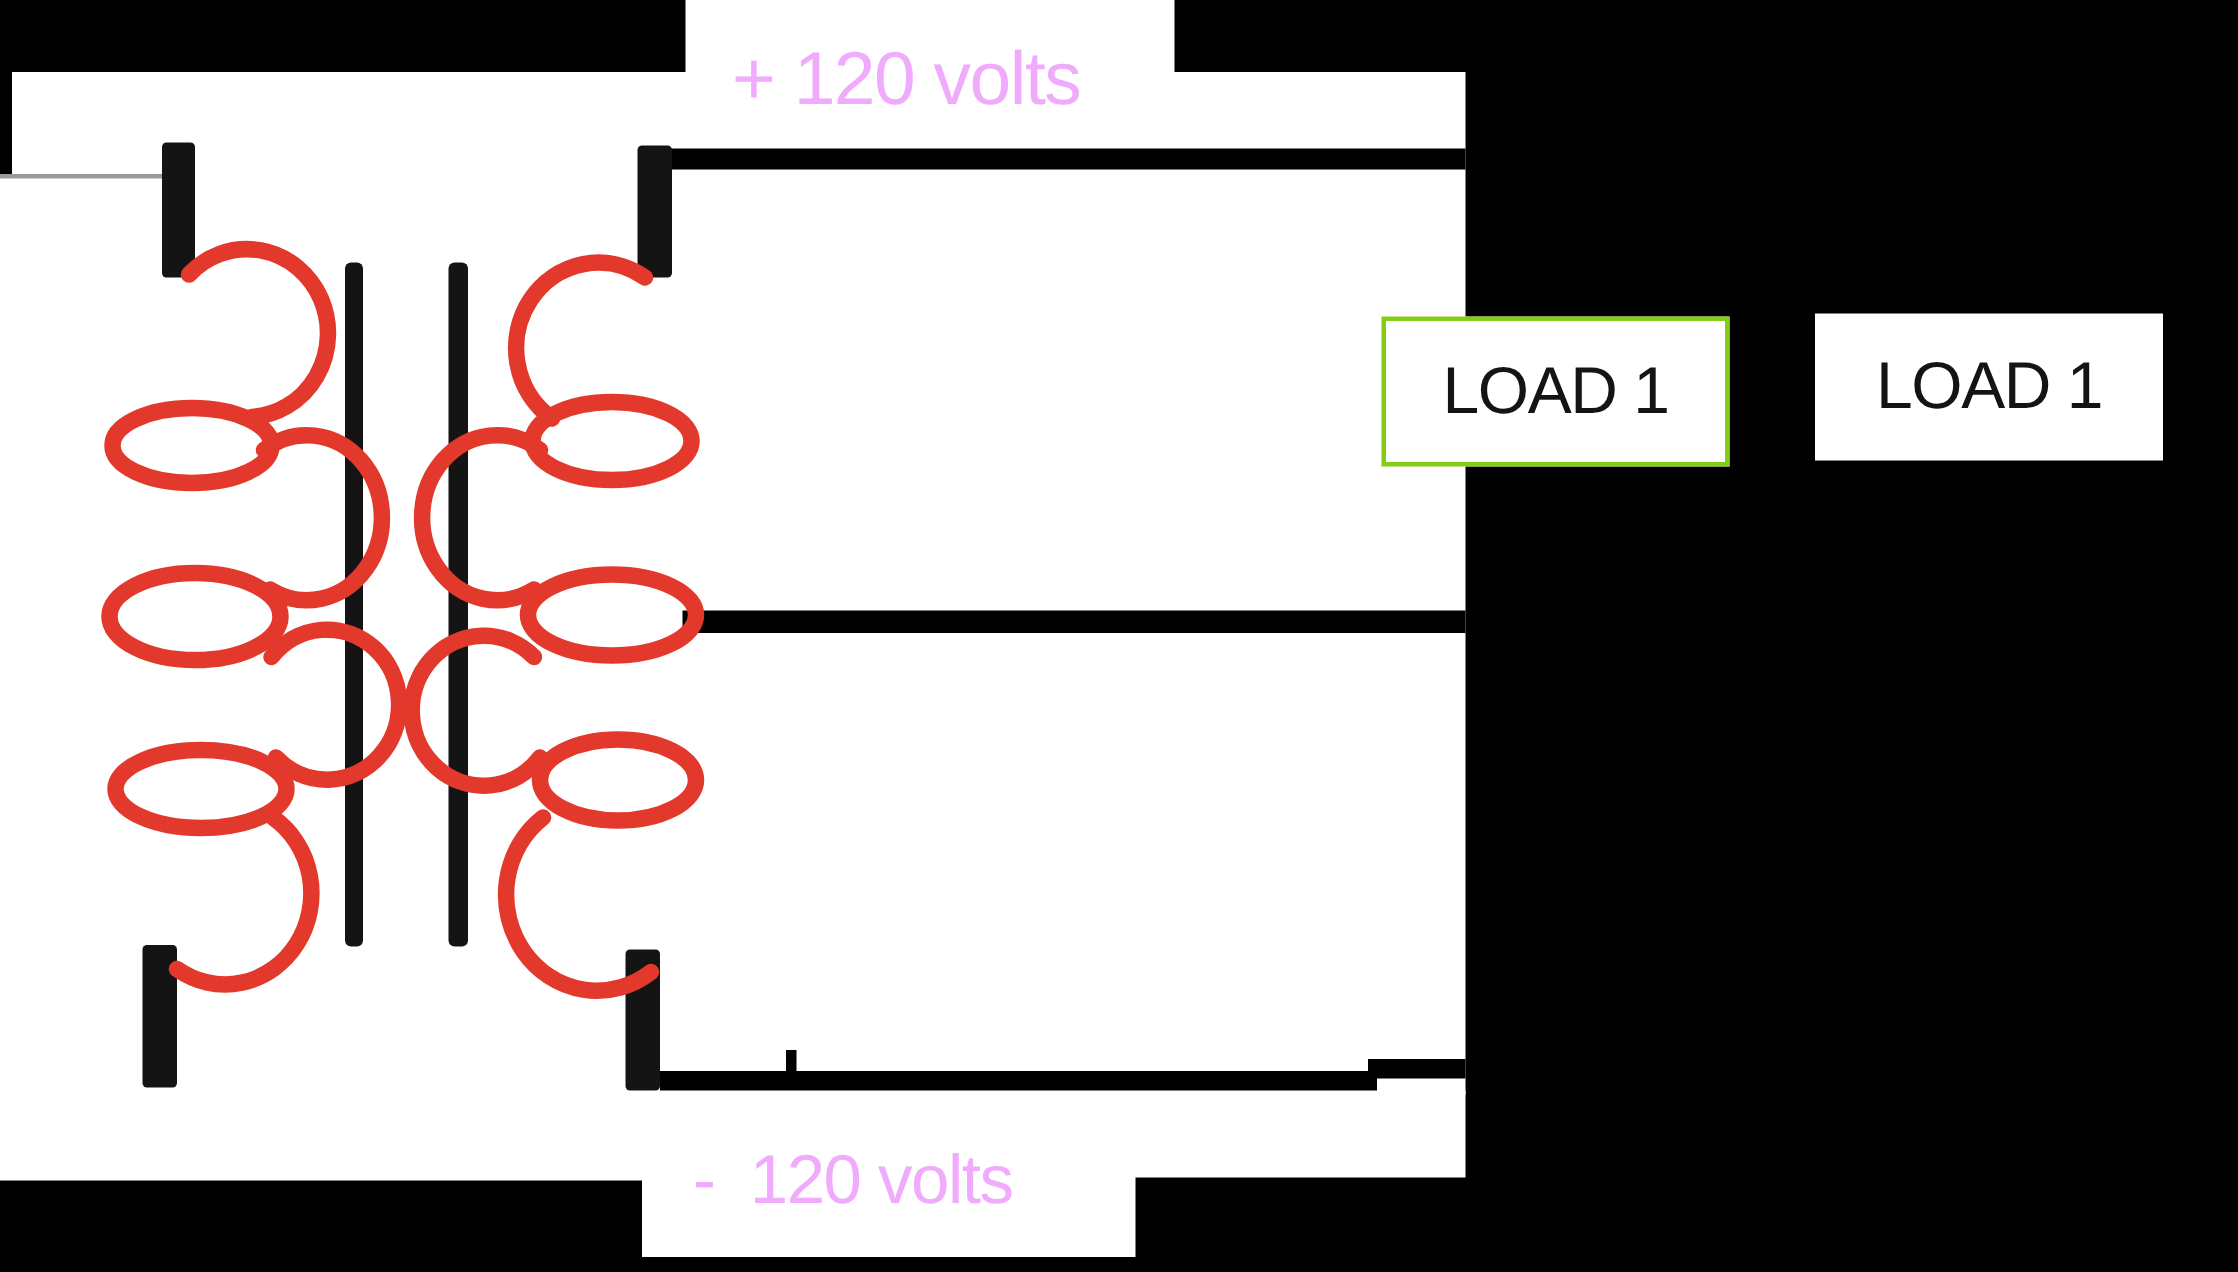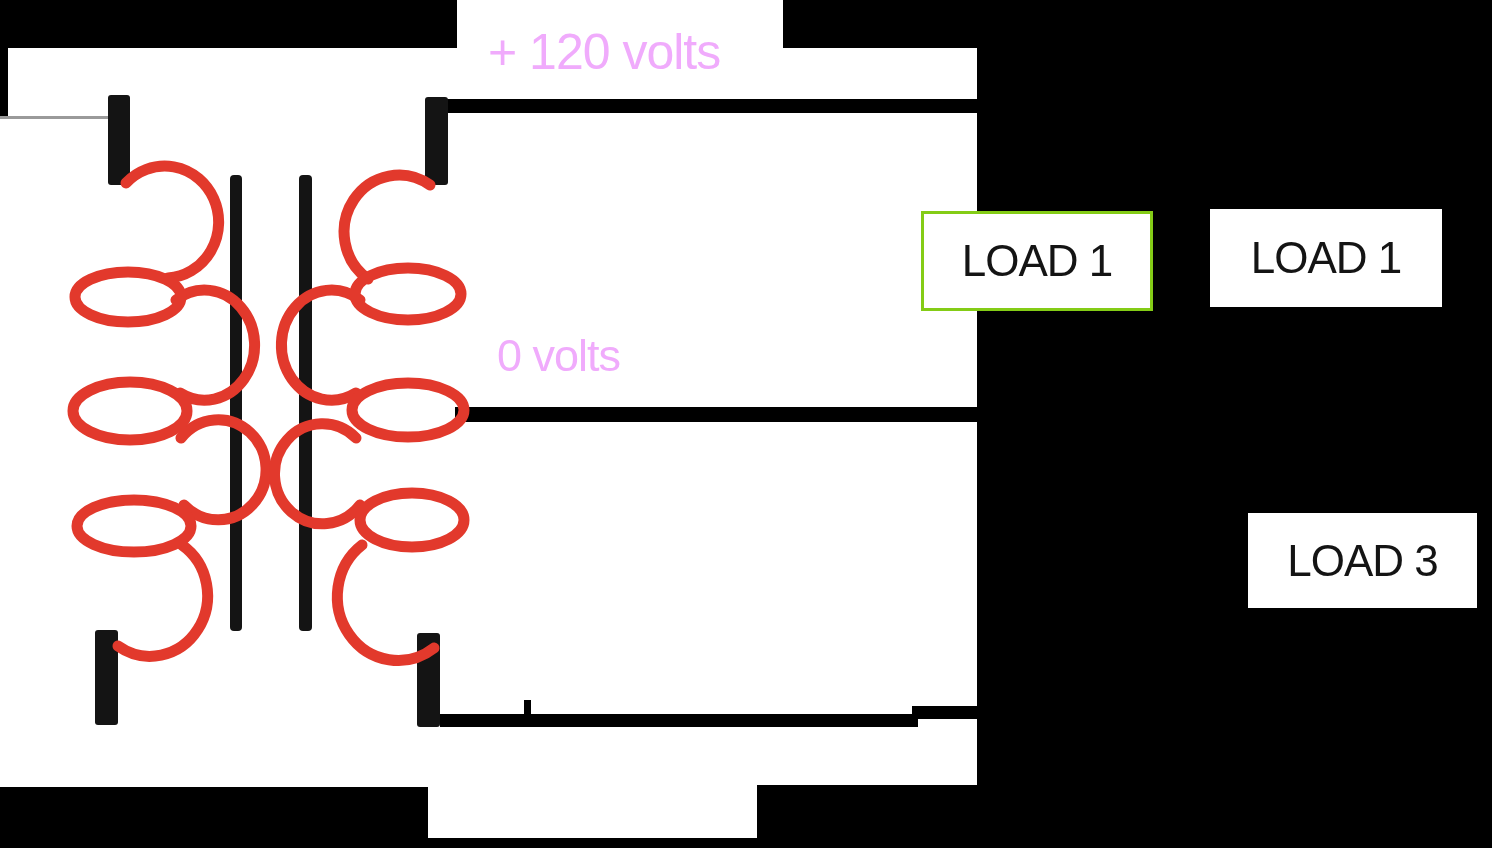--- a/index.html
+++ b/index.html
@@ -97,25 +97,22 @@
       <path d="M 360 300 A 50 55 0 1 0 356 393" stroke="#e2392c"></path>
       <path d="M 356 438 A 48 50 0 1 0 360 505" stroke="#e2392c"></path>
       <path d="M 362 545 A 54 57 0 1 0 434 648" stroke="#e2392c"></path>
       <ellipse cx="408" cy="294" rx="53" ry="26" stroke="#e2392c"></ellipse>
       <ellipse cx="408" cy="410" rx="56" ry="27" stroke="#e2392c"></ellipse>
       <ellipse cx="412" cy="520" rx="52" ry="27" stroke="#e2392c"></ellipse>
     </g>
   </svg>
 
   <div class="vlabel lbl-plus">+ 120 volts</div>
-  <div class="vlabel lbl-zero">0 volts</div>
+  <div class="vlabel lbl-minus">-  120 volts</div>
 
   <div class="load load1">
     <span>LOAD 1</span>
   </div>
   <div class="load load2">
     <span>LOAD 1</span>
   </div>
-  <div class="load load3">
-    <span>LOAD 3</span>
-  </div>
 
 </div>
 
 </body></html>

